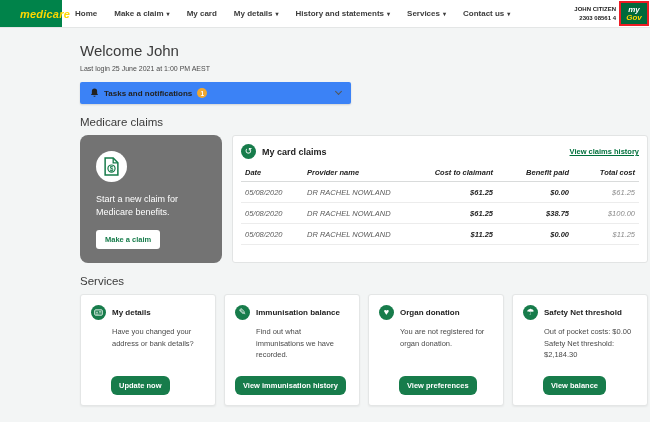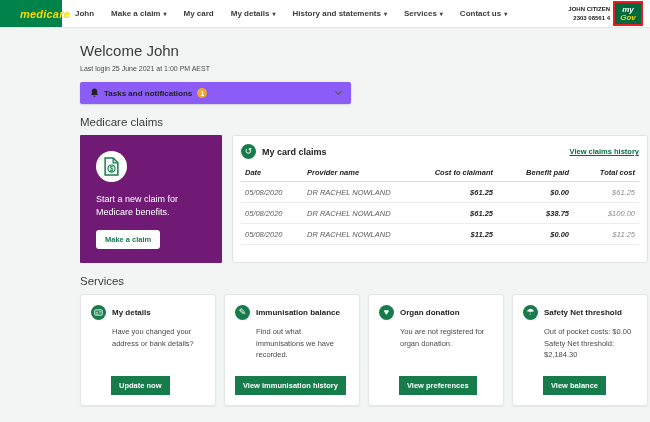--- a/index.html
+++ b/index.html
@@ -7,44 +7,44 @@
   body { background:#f3f5f5; font-family:"Liberation Sans", sans-serif; color:#3b3b3b; }
 
   
   .topnav { display:flex; align-items:stretch; height:28px; background:#fff; border-bottom:1px solid #e4e6e6; }
   .brand { width:62px; background:#00834A; color:#FFD800; display:flex; align-items:center; justify-content:center;
            font-style:italic; font-weight:bold; font-size:11px; letter-spacing:.2px; cursor:pointer;padding-left:28px; }
   .nav-links { display:flex; align-items:center; gap:17px; margin-left:13px; }
   .nav-link { display:flex; align-items:center; gap:3px; font-size:8px; font-weight:600; color:#3c3c3c;
               text-decoration:none; cursor:pointer; white-space:nowrap; }
   .nav-caret { font-size:6px; color:#3c3c3c; line-height:1; }
-  .nav-right { margin-left:auto; display:flex; align-items:center; padding-right:7px; }
+  .nav-right { margin-left:auto; display:flex; align-items:center; padding-right:1px; }
   .user-block { text-align:right; font-size:6px; font-weight:600; color:#222; line-height:1.35; margin-right:3px; }
   .mygov { width:30px; height:25px; background:#00693C; border:2px solid #ED1C24; display:flex; flex-direction:column;
            align-items:center; justify-content:center; font-style:italic; font-weight:bold; font-size:8px;
            line-height:.95; cursor:pointer; }
   .mygov .my { color:#fff; } .mygov .gov { color:#FFD800; }
 
   
   .content { padding:0 2px 0 80px; }
   h1.welcome { font-size:15px; font-weight:400; color:#3b3b3b; margin:14px 0 6px; }
   .last-login { font-size:7px; color:#4a4a4a; margin-bottom:10px; }
 
-  .accordion { width:271px; height:22px; background:#8b5cf6; border-radius:2px; box-shadow:0 1px 2px rgba(0,0,0,.14);
+  .accordion { width:271px; height:22px; background:#3b82f6; border-radius:2px; box-shadow:0 1px 2px rgba(0,0,0,.14);
                display:flex; align-items:center; padding:0 10px; cursor:pointer;text-align:center; }
   .acc-label { font-size:8px; font-weight:bold; color:#222; margin-left:5px; }
   .badge { width:10px; height:10px; border-radius:50%; background:#F0A830; color:#fff; font-size:6.5px; font-weight:bold;
            display:flex; align-items:center; justify-content:center; margin-left:5px; }
   .chev { width:5px; height:5px; border-right:1.4px solid #555; border-bottom:1.4px solid #555;
           transform:rotate(45deg); margin-left:auto; margin-top:-3px; }
 
   h2.section { font-size:11.5px; font-weight:500; color:#3b3b3b; margin:12px 0 7px; }
 
   .claims-row { display:flex; gap:10px; }
-  .new-claim-card { width:142px; height:128px; background:#701a75; border-radius:1px; color:#fff; padding:13px 16px; flex:none; }
+  .new-claim-card { width:142px; height:128px; background:#737373; border-radius:8px; color:#fff; padding:13px 16px; flex:none; }
   .icon-circle-white { width:31px; height:31px; background:#fff; border-radius:50%; display:flex; align-items:center;
                        justify-content:center; margin:3px 0 11px; }
   .new-claim-text { font-size:9px; line-height:1.45; }
   .make-claim-btn { margin-top:11px; background:#fff; color:#177C4B; font-weight:bold; font-size:7.5px;
                     padding:5px 9px; border:none; border-radius:3px; cursor:pointer; font-family:inherit; }
 
   .paid-panel { flex:1; background:#fff; border:1px solid #e2e4e4; border-radius:3px; height:128px; padding:8px 8px 0; }
   .panel-head { display:flex; align-items:center; margin-bottom:5px; }
   .icon-circle-green { width:15px; height:15px; background:#177C4B; border-radius:50%; color:#fff; flex:none;
                        display:flex; align-items:center; justify-content:center; font-size:9px; line-height:1; }
@@ -59,31 +59,31 @@
   .col-date { width:62px; } .col-cost { width:92px; } .col-benefit { width:76px; } .col-total { width:66px; }
 
   .services-grid { display:grid; grid-template-columns:repeat(4,1fr); gap:8px; }
   .service-card { background:#fff; border:1px solid #e4e6e6; border-radius:3px; height:112px; padding:10px;
                   position:relative; box-shadow:0 1px 2px rgba(0,0,0,.06); }
   .card-head { display:flex; align-items:center; gap:6px; }
   .card-title { font-size:8px; font-weight:bold; color:#222; }
   .card-body { font-size:7.5px; color:#4a4a4a; line-height:1.55; margin:6px 0 0 21px; }
   .card-body span { display:block; }
   .card-btn { position:absolute; bottom:10px; left:30px; background:#177C4B; color:#fff; font-size:7.5px; font-weight:bold;
-              padding:5px 8px; border:none; border-radius:0; cursor:pointer; white-space:nowrap; font-family:inherit; }
+              padding:5px 8px; border:none; border-radius:6px; cursor:pointer; white-space:nowrap; font-family:inherit; }
   .service-card:nth-child(2) .card-btn { left:10px; }
 </style>
 </head>
 <body>
 
 <div class="topnav">
   <div class="brand">medicare</div>
   <div class="nav-links">
     <a class="nav-link">
-        <span>John</span>
+        <span>Home</span>
       </a>
     <a class="nav-link">
         <span>Make a claim</span>
         <span class="nav-caret">▾</span>
       </a>
     <a class="nav-link">
         <span>My card</span>
       </a>
     <a class="nav-link">
         <span>My details</span>

